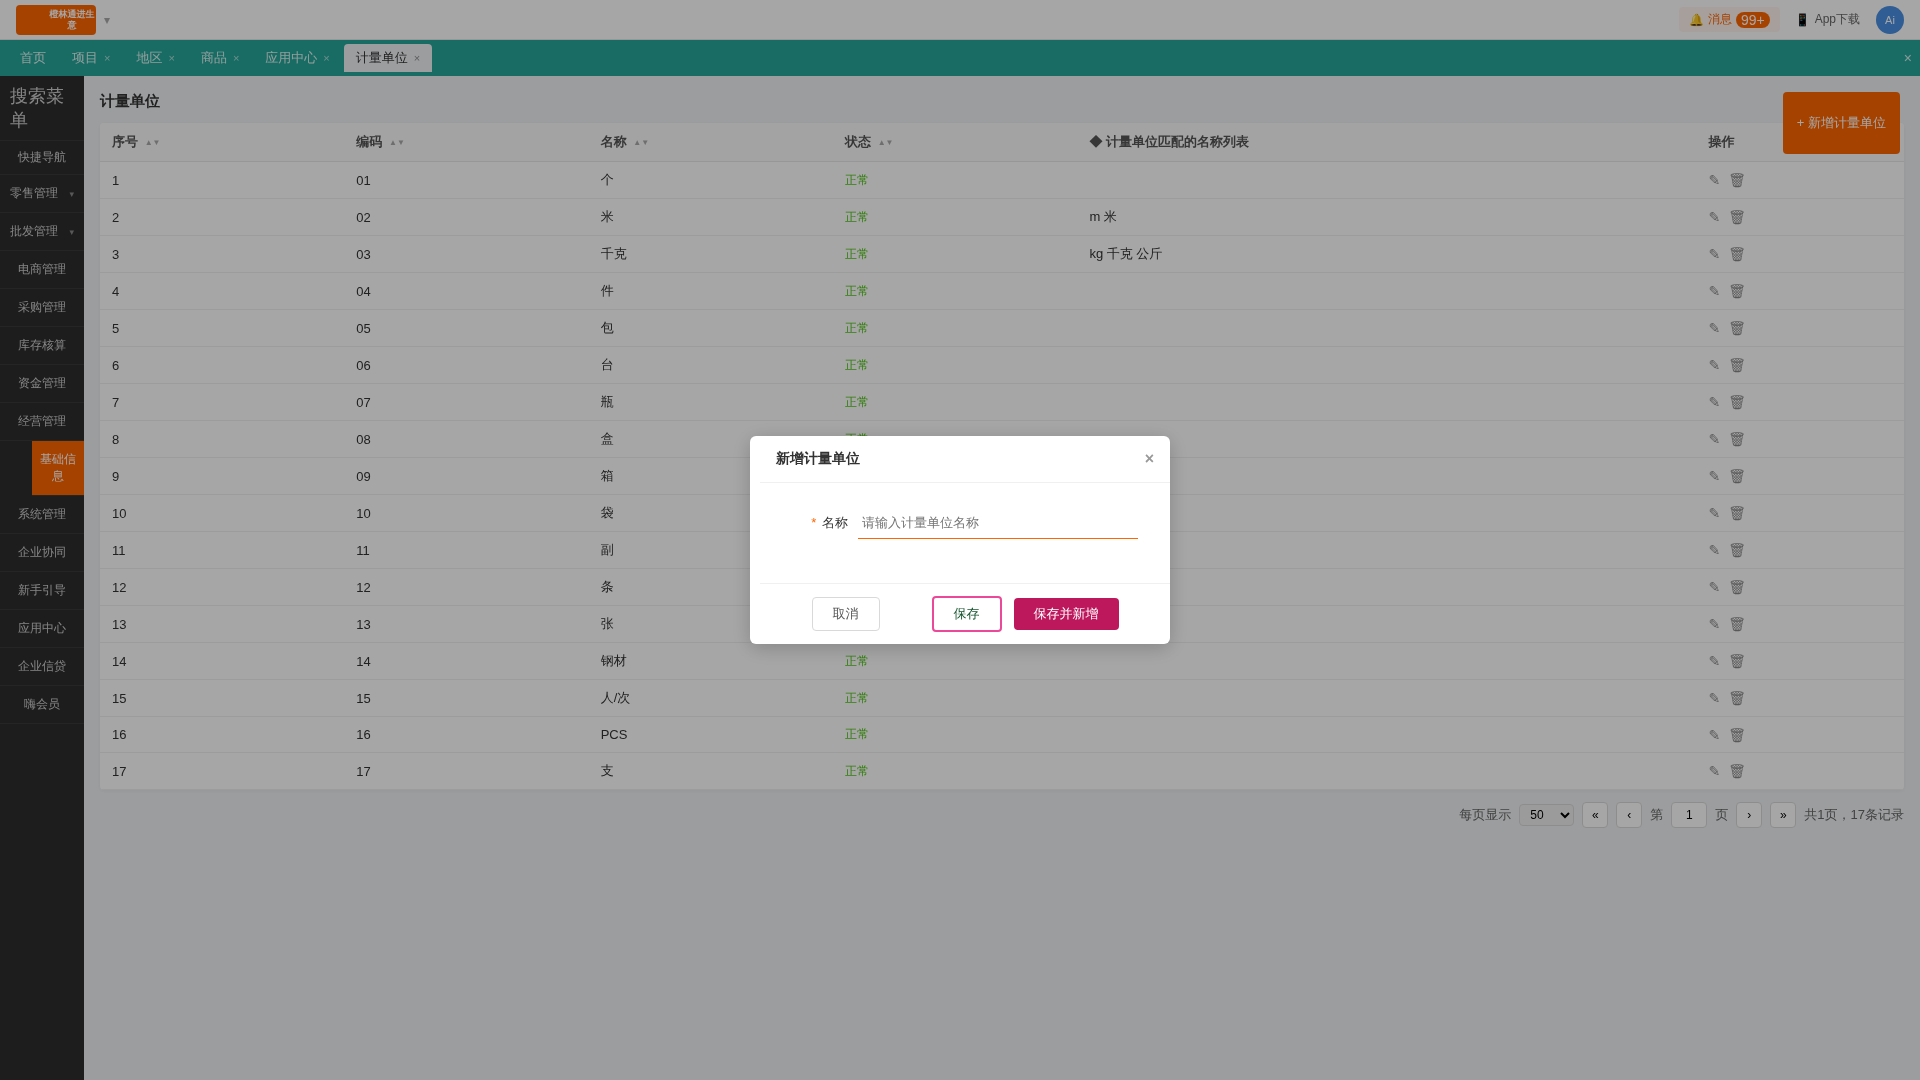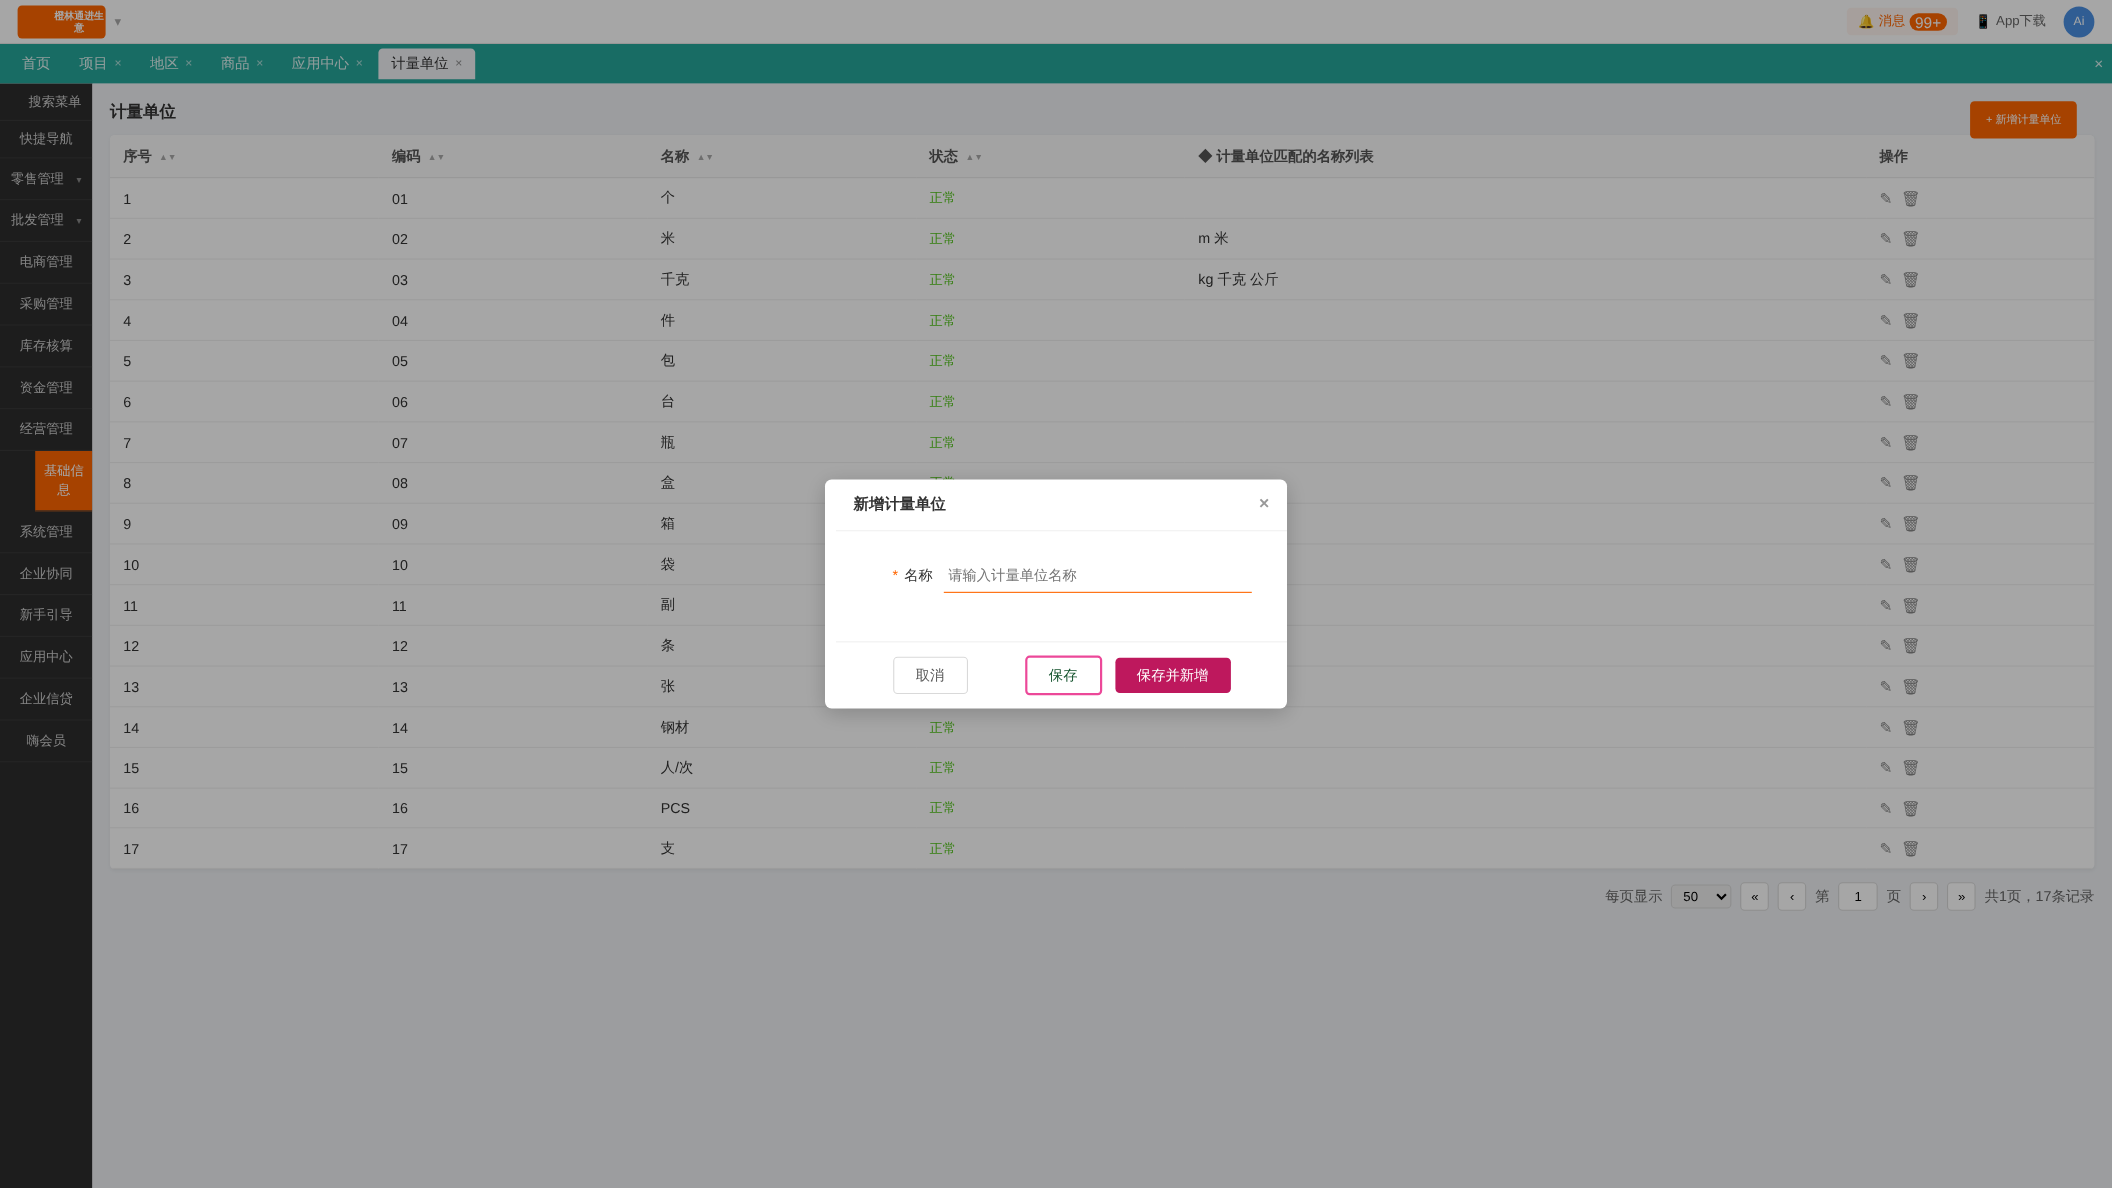--- a/index.html
+++ b/index.html
@@ -119,24 +119,24 @@
       background: #f0f2f5;
       position: relative;
     }
     .page-title {
       font-size: 15px; font-weight: bold; color: #333;
       margin-bottom: 12px;
     }
 
     
     .add-btn {
-      position: absolute; top: 16px; right: 32px;
+      position: absolute; top: 16px; right: 20px;
       background: #f60; color: #fff;
-      padding: 10px 14px; border: none; border-radius: 4px;
-      cursor: pointer; font-size: 10px;
+      padding: 22px 14px; border: none; border-radius: 4px;
+      cursor: pointer; font-size: 13px;
     }
 
     
     .data-table {
       width: 100%;
       border-collapse: collapse;
       background: #fff;
       border-radius: 4px;
       overflow: hidden;
       box-shadow: 0 1px 4px rgba(0,0,0,0.05);
@@ -247,21 +247,21 @@
     .btn-save {
       padding: 7px 20px; border: 2px solid #ec4899; background: #fff;
       border-radius: 4px; cursor: pointer; font-size: 13px; color: #14532d; margin-left: 40px;
     }
     .btn-save-new {
       padding: 7px 20px; border: none; background: #be185d;
       border-radius: 4px; cursor: pointer; font-size: 13px; color: #fff;
     }
 
     .search-menu {
-      padding: 8px 10px; color: #ccc; font-size: 12px; text-align: right; cursor: pointer;
+      padding: 8px 10px; color: #ccc; font-size: 18px; text-align: left; cursor: pointer;
       border-bottom: 1px solid #3a3a3a;
     }
     .nav-menu {
       padding: 8px 10px; color: #ccc; font-size: 12px; text-align: center; cursor: pointer;
       border-bottom: 1px solid #3a3a3a;
     }
   </style>
 </head>
 <body>
 

